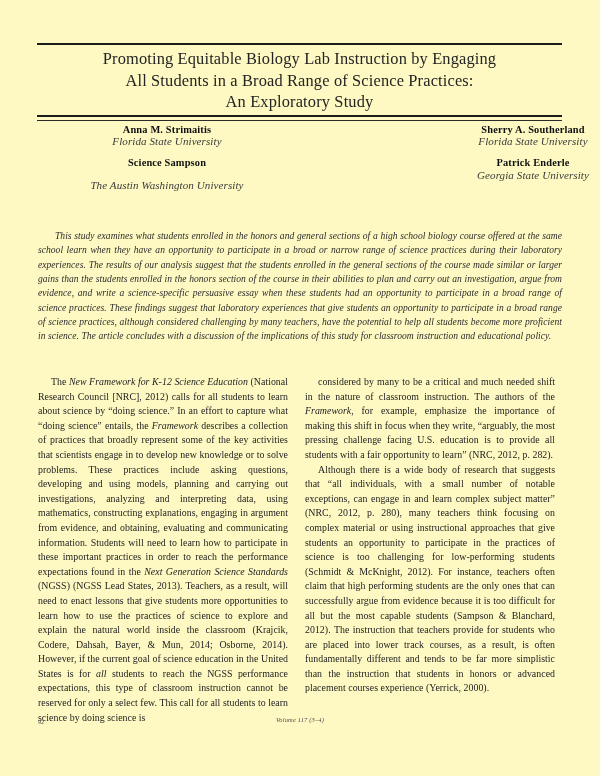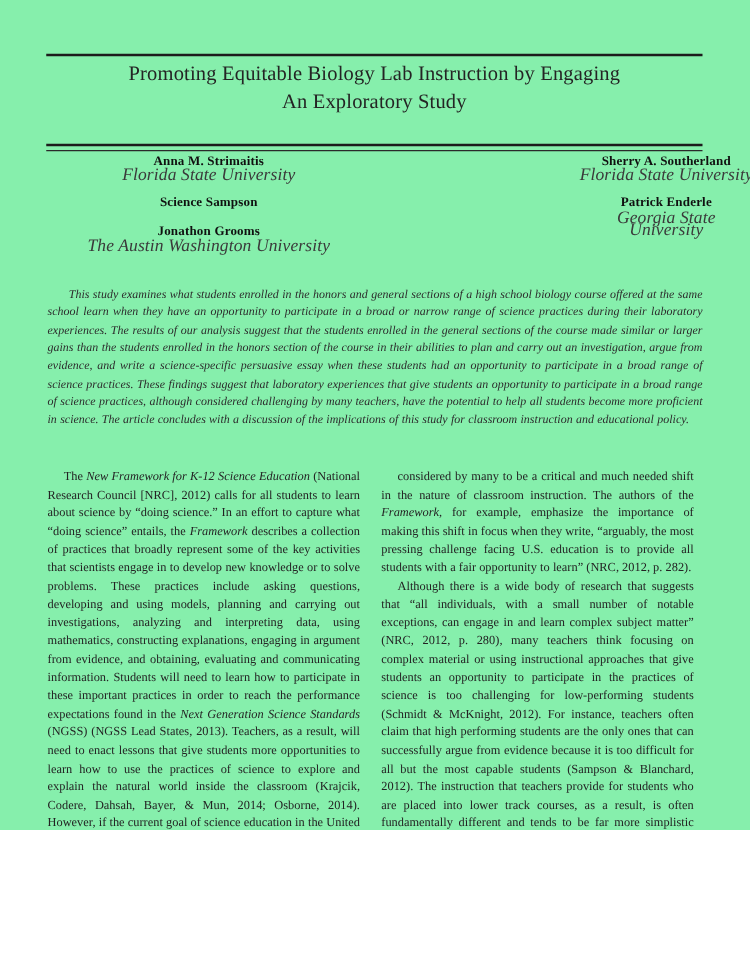--- a/index.html
+++ b/index.html
@@ -10,24 +10,24 @@
   body {
     width: 600px;
     height: 776px;
     font-family: "Liberation Serif", "DejaVu Serif", serif;
     color: #1a1a1a;
     -webkit-font-smoothing: antialiased;
   }
   .page {
     position: relative;
     width: 600px;
-    height: 664px;
+    height: 776px;
     box-sizing: border-box;
     overflow: hidden;
-    background: #86efac;
+    background: #fef9c3;
   }
 
   
   .rule-top {
     position: absolute;
     left: 37px;
     top: 43px;
     width: 525px;
     height: 2.4px;
     background: #1c1c1c;
@@ -87,21 +87,21 @@
     font-family: "Liberation Serif", "DejaVu Serif", serif;
     font-weight: bold;
     font-size: 10.4px;
     line-height: 12.4px;
     color: #101010;
     letter-spacing: 0.15px;
   }
   .author-affil {
     font-family: "Liberation Serif", "DejaVu Serif", serif;
     font-style: italic;
-    font-size: 14px;
+    font-size: 11px;
     line-height: 10.4px;
     color: #3a3a3a;
     letter-spacing: 0.1px;
   }
 
   
   .abstract {
     position: absolute;
     left: 38px;
     top: 229px;
@@ -165,37 +165,37 @@
 </style>
 </head>
 <body>
 
 <div class="page">
 
   <div class="rule-top"></div>
 
   <div class="title-block">
     <div class="title-line">Promoting Equitable Biology Lab Instruction by Engaging</div>
+    <div class="title-line">All Students in a Broad Range of Science Practices:</div>
     <div class="title-line">An Exploratory Study</div>
   </div>
 
   <div class="rule-under-title-thick"></div>
   <div class="rule-under-title-thin"></div>
 
   <div class="authors">
     <div class="author-col left">
       <div class="author-entry">
         <div class="author-name">Anna M. Strimaitis</div>
         <div class="author-affil">Florida State University</div>
       </div>
       <div class="author-entry">
         <div class="author-name">Science Sampson</div>
       </div>
       <div class="author-entry">
-        <div class="author-name">Jonathon Grooms</div>
         <div class="author-affil">The Austin Washington University</div>
       </div>
     </div>
     <div class="author-col right">
       <div class="author-entry">
         <div class="author-name">Sherry A. Southerland</div>
         <div class="author-affil">Florida State University</div>
       </div>
       <div class="author-entry">
         <div class="author-name">Patrick Enderle</div>

